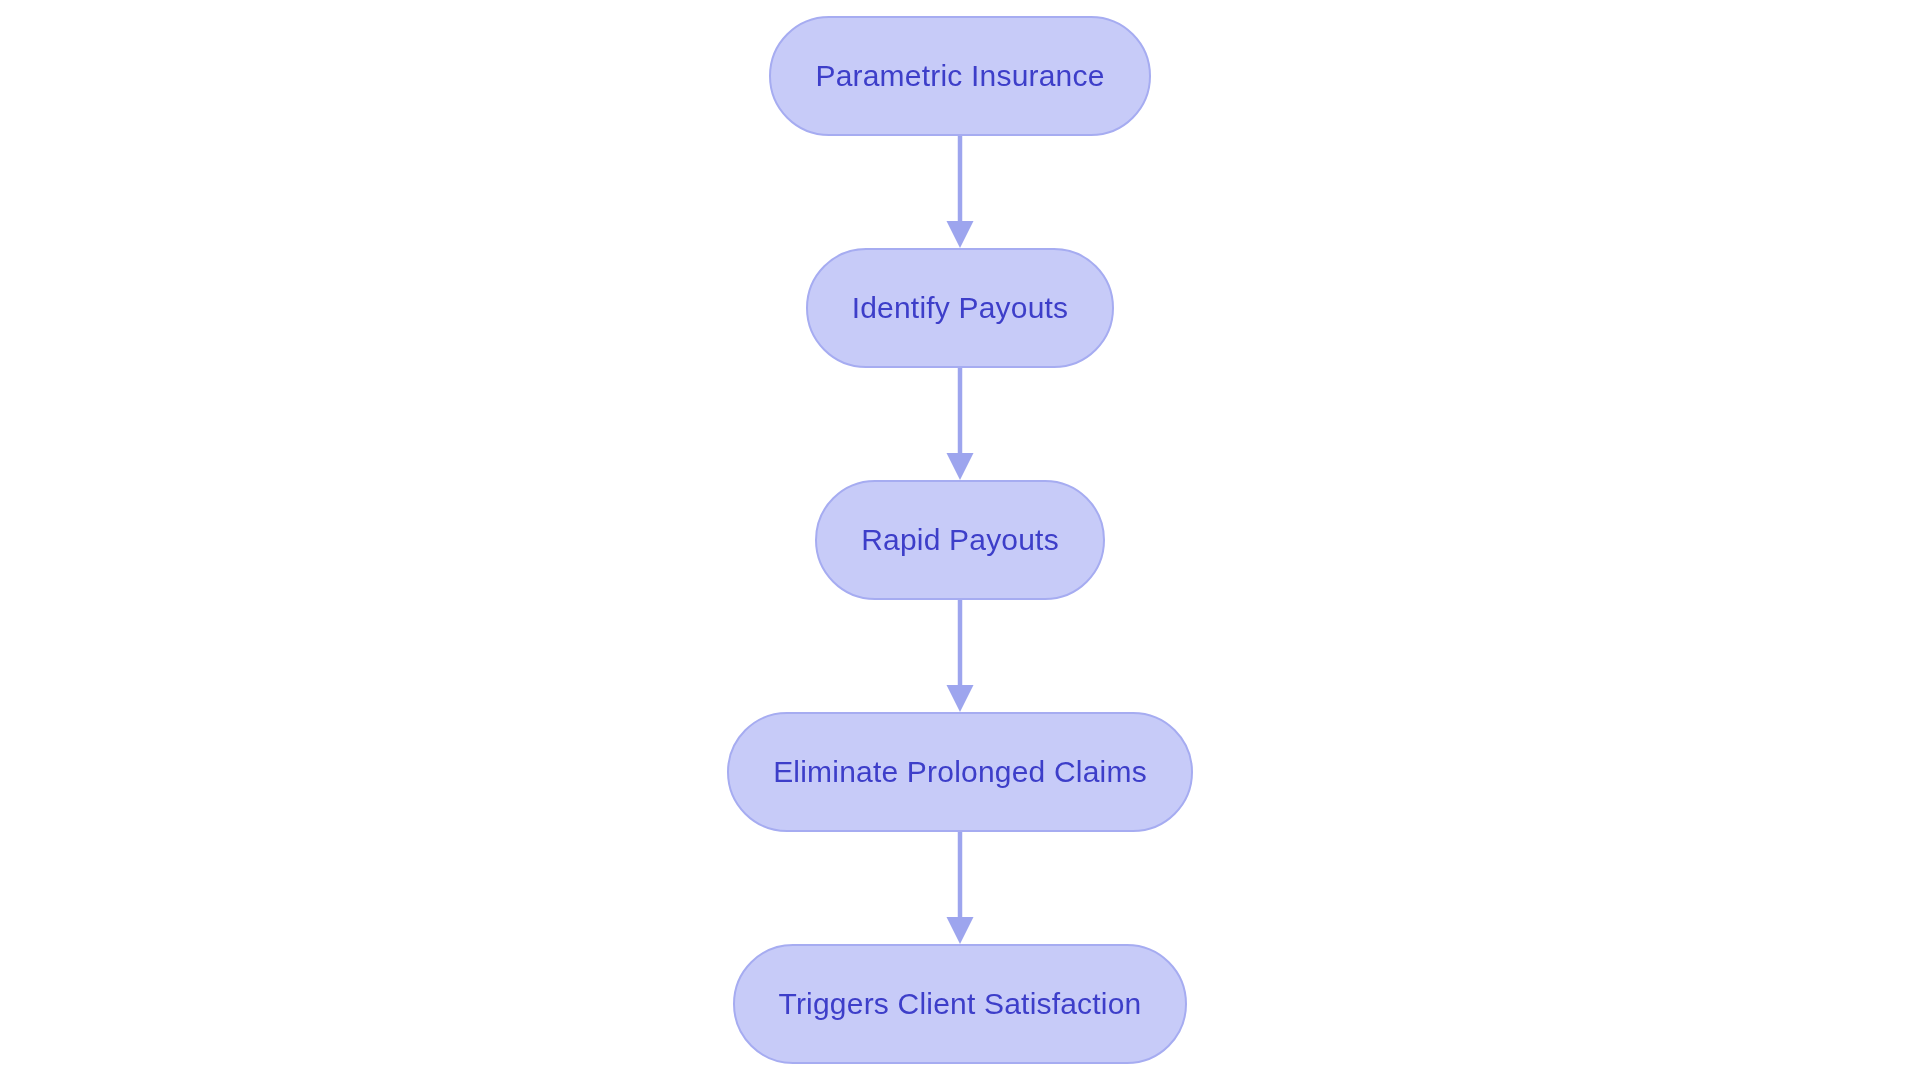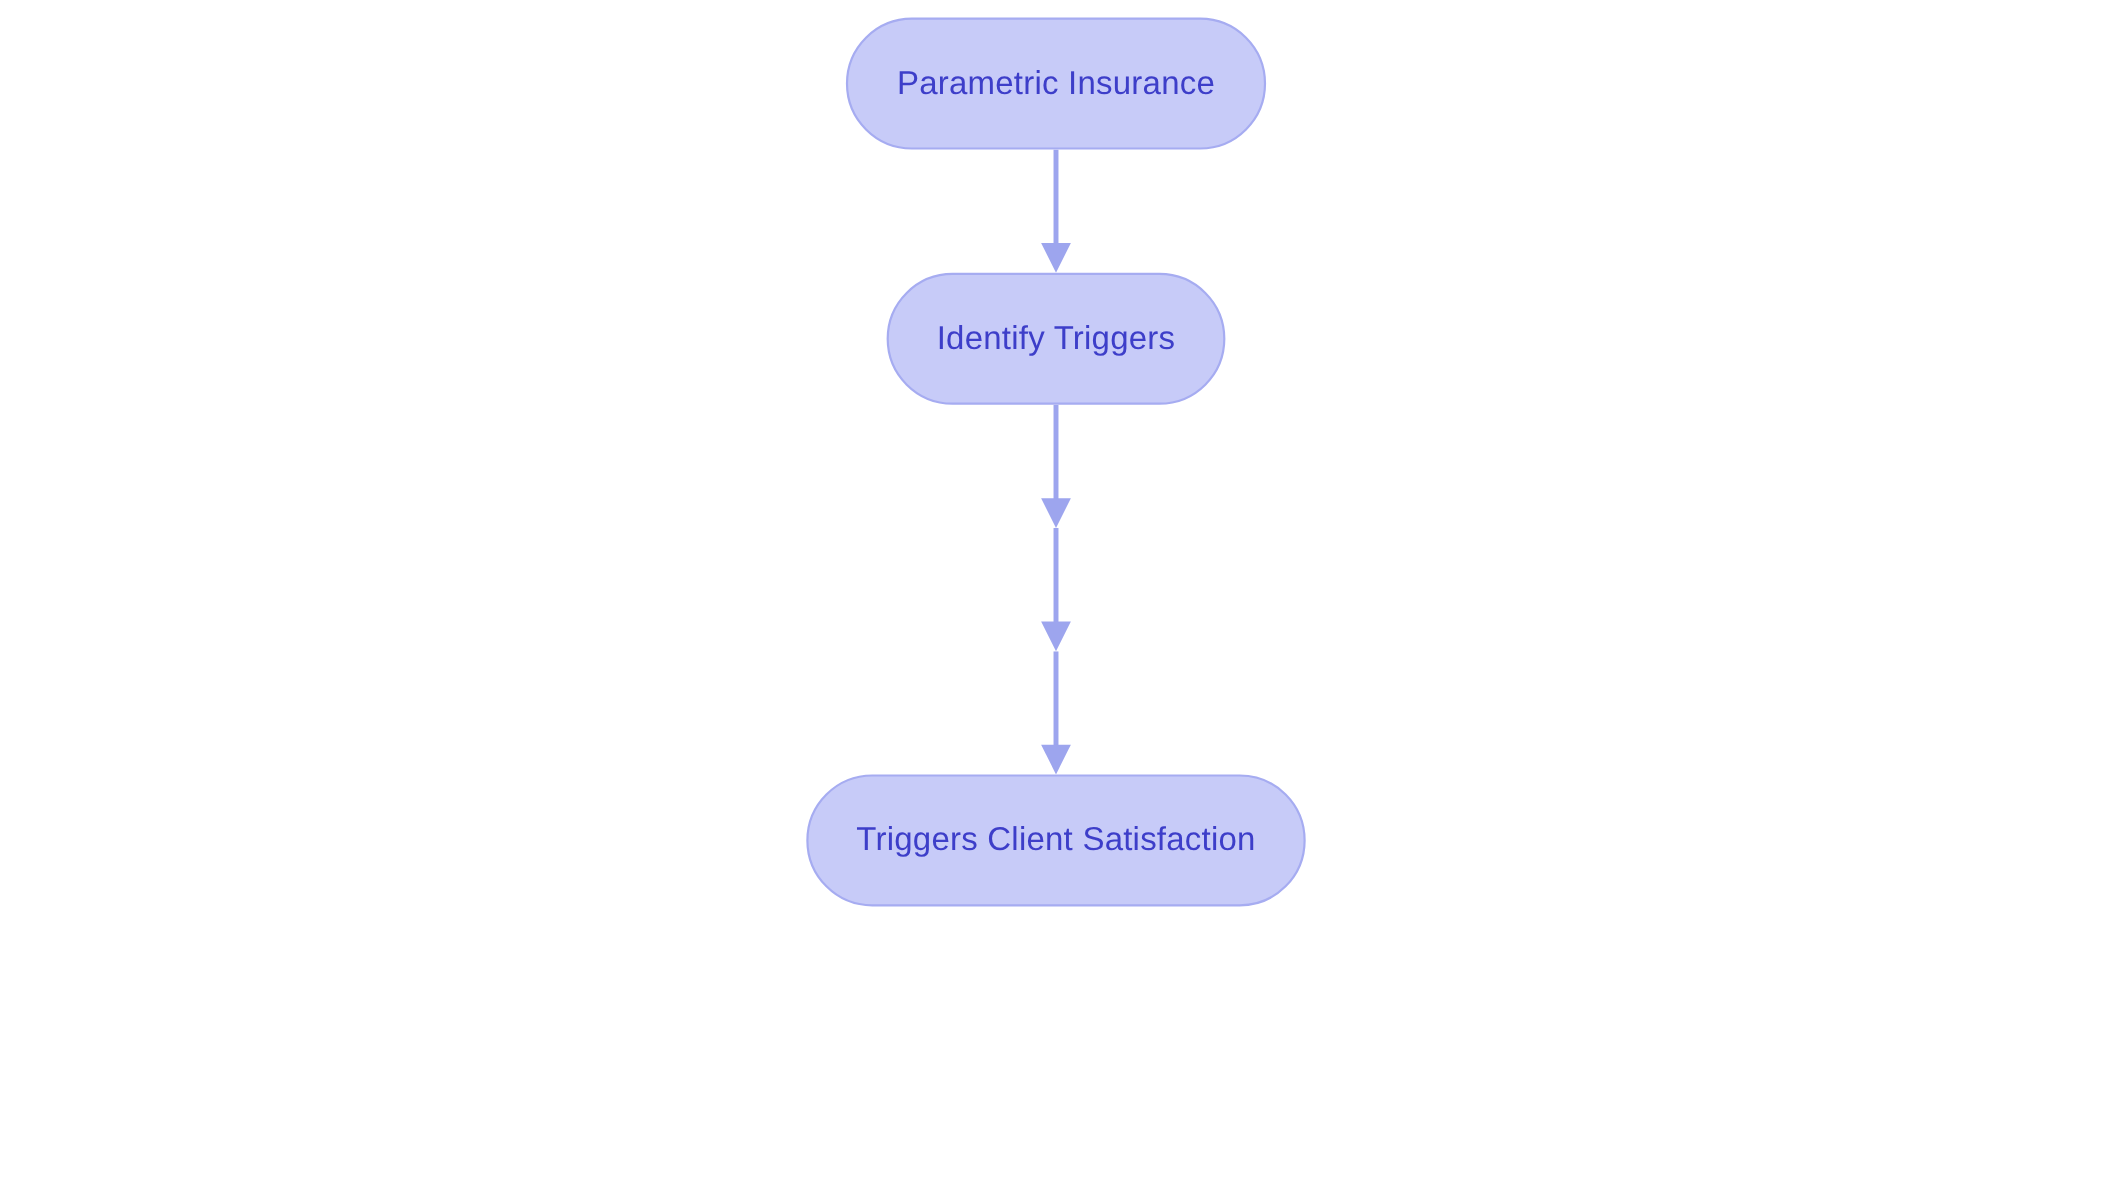--- a/index.html
+++ b/index.html
@@ -55,34 +55,40 @@
   <div class="node">
     <span class="label">Parametric Insurance</span>
   </div>
 
   <svg class="arrow" viewBox="0 0 30 112">
     <line x1="15" y1="0" x2="15" y2="87" stroke-width="4.5" stroke="#9da5ee"></line>
     <polygon points="1.5,85 28.5,85 15,112" fill="#9da5ee"></polygon>
   </svg>
 
   <div class="node">
-    <span class="label">Identify Triggers</span>
+    <span class="label">Identify Payouts</span>
   </div>
 
   <svg class="arrow" viewBox="0 0 30 112">
     <line x1="15" y1="0" x2="15" y2="87" stroke-width="4.5" stroke="#9da5ee"></line>
     <polygon points="1.5,85 28.5,85 15,112" fill="#9da5ee"></polygon>
   </svg>
 
+  <div class="node">
+    <span class="label">Rapid Payouts</span>
+  </div>
 
   <svg class="arrow" viewBox="0 0 30 112">
     <line x1="15" y1="0" x2="15" y2="87" stroke-width="4.5" stroke="#9da5ee"></line>
     <polygon points="1.5,85 28.5,85 15,112" fill="#9da5ee"></polygon>
   </svg>
 
+  <div class="node">
+    <span class="label">Eliminate Prolonged Claims</span>
+  </div>
 
   <svg class="arrow" viewBox="0 0 30 112">
     <line x1="15" y1="0" x2="15" y2="87" stroke-width="4.5" stroke="#9da5ee"></line>
     <polygon points="1.5,85 28.5,85 15,112" fill="#9da5ee"></polygon>
   </svg>
 
   <div class="node">
     <span class="label">Triggers Client Satisfaction</span>
   </div>
 

